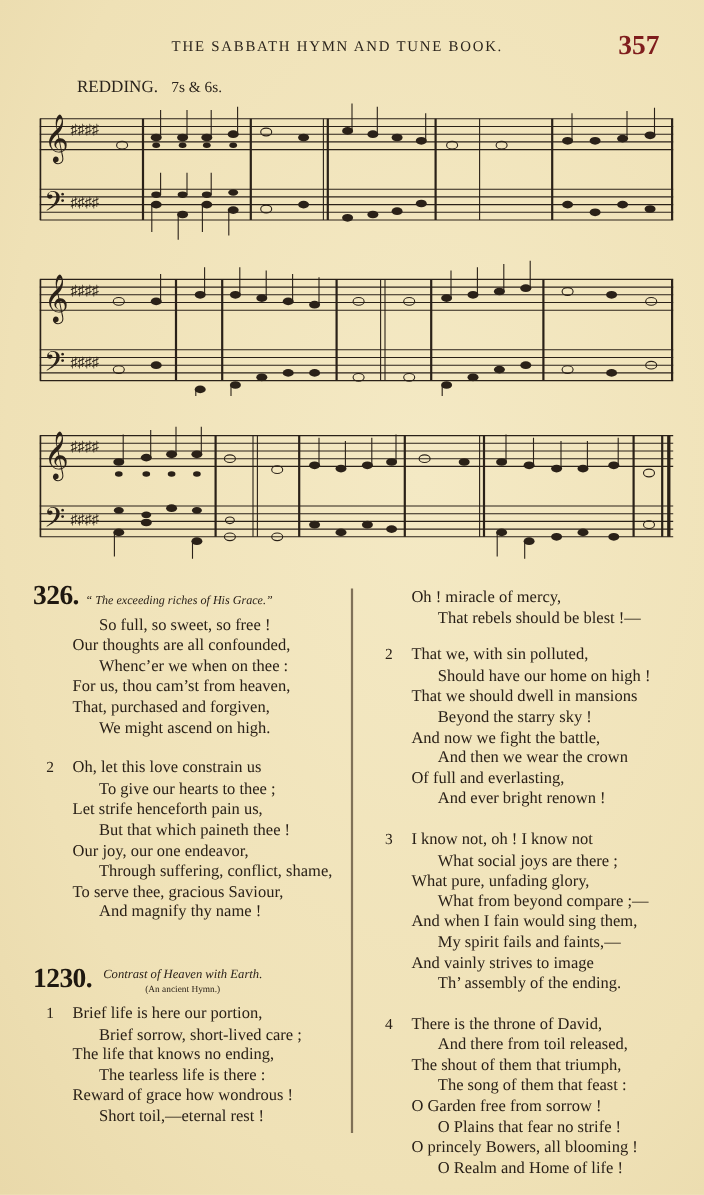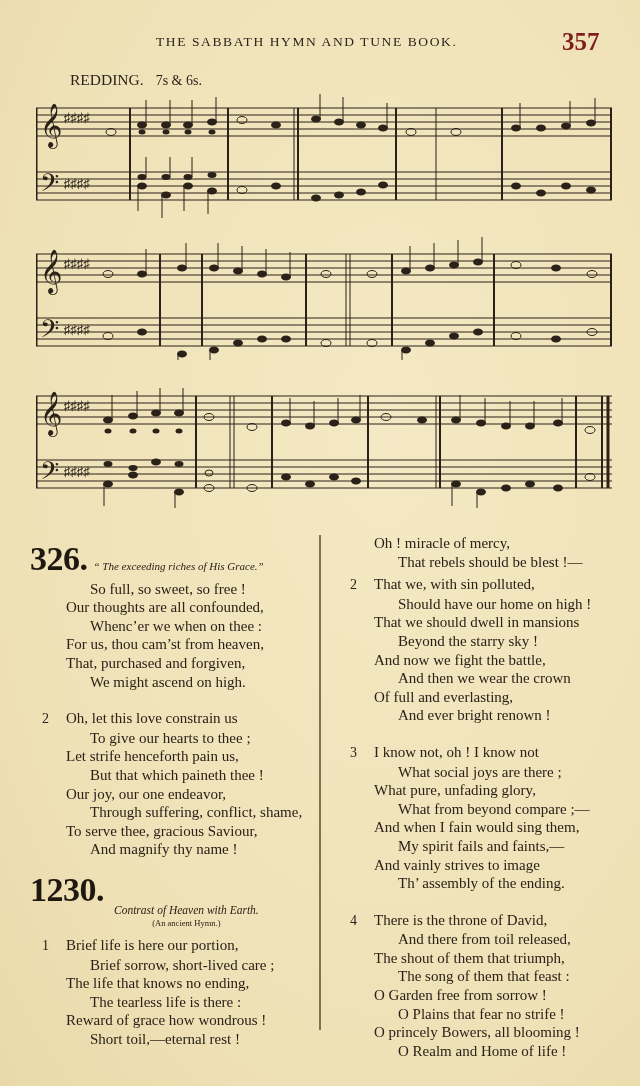--- a/index.html
+++ b/index.html
@@ -21,22 +21,22 @@
   }
   .tune-title {
     position:absolute; top:71px; left:70px; font-size:15.5px; color:#2b241c;
   }
   .tune-title .meter { margin-left:12px; font-size:14px; }
 
   .system { position:absolute; left:36px; width:578px; }
   .system svg { display:block; }
 
   .hymn-col { position:absolute; font-size:15px; line-height:18.6px; color:#2a2118; }
-  .hymn-num { font-size:34px; font-weight:bold; color:#1f1810; letter-spacing:-0.5px; }
-  .hymn-sub { font-style:italic; font-size:11px;margin-top:24px; }
+  .hymn-num { font-size:25px; font-weight:bold; color:#1f1810; letter-spacing:-0.5px; }
+  .hymn-sub { font-style:italic; font-size:11px; }
   .stanza { margin:0; }
   .line { display:block; white-space:nowrap; }
   .line.indent { padding-left:48px; }
   .vnum { display:inline-block; width:24px; text-align:left; font-size:14px; }
   .body-line { padding-left:24px; }
   .body-line.indent { padding-left:48px; }
   .col-rule {
     position:absolute; left:319px; top:535px; width:1.5px; height:495px;
     background:#5a4a36; opacity:0.75;
   }
@@ -358,21 +358,21 @@
     <span class="line body-line">Reward of grace how wondrous !</span>
     <span class="line body-line indent">Short toil,—eternal rest !</span>
   </div>
 </div>
 
 <div class="hymn-col" style="left:350px; top:534px; width:280px;">
   <div class="stanza">
     <span class="line body-line">Oh ! miracle of mercy,</span>
     <span class="line body-line indent">That rebels should be blest !—</span>
   </div>
-  <div class="stanza" style="margin-top:4px;">
+  <div class="stanza" style="margin-top:15px;">
     <span class="line"><span class="vnum">2</span><span>That we, with sin polluted,</span></span>
     <span class="line body-line indent">Should have our home on high !</span>
     <span class="line body-line">That we should dwell in mansions</span>
     <span class="line body-line indent">Beyond the starry sky !</span>
     <span class="line body-line">And now we fight the battle,</span>
     <span class="line body-line indent">And then we wear the crown</span>
     <span class="line body-line">Of full and everlasting,</span>
     <span class="line body-line indent">And ever bright renown !</span>
   </div>
   <div class="stanza" style="margin-top:18px;">

